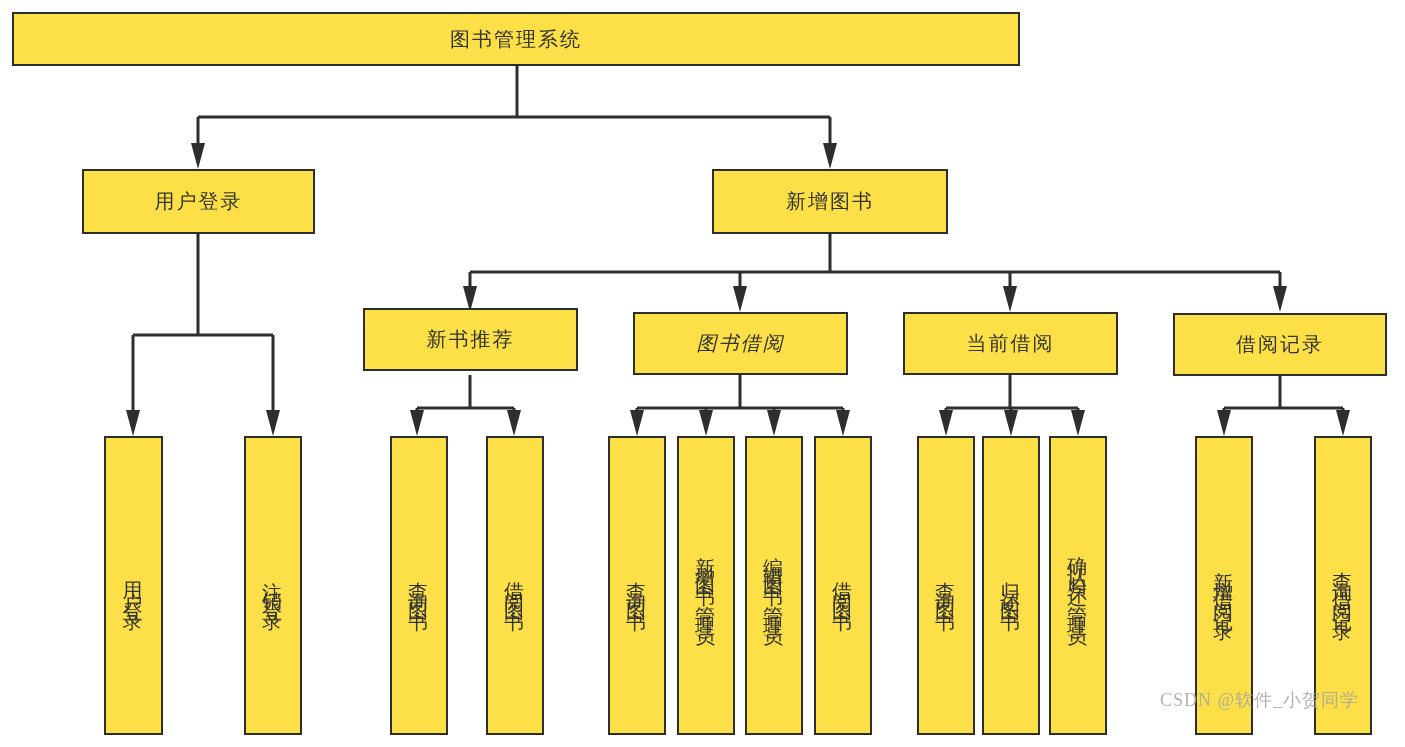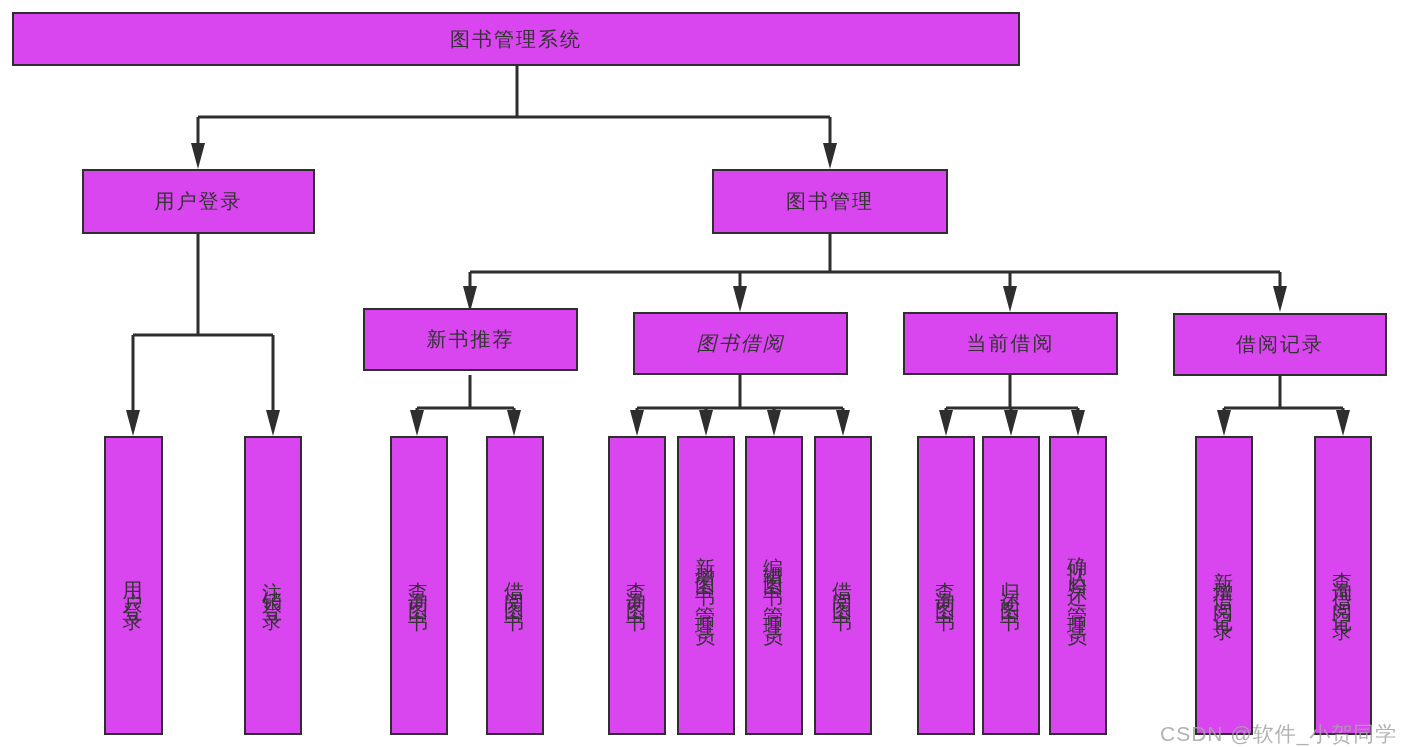--- a/index.html
+++ b/index.html
@@ -13,21 +13,21 @@
   }
   #connectors {
     position: absolute;
     left: 0; top: 0;
     width: 1405px; height: 747px;
   }
   .node {
     position: absolute;
     box-sizing: border-box;
     border: 2px solid #2e2e2e;
-    background: #d946ef;
+    background: #fde047;
     display: flex;
     align-items: center;
     justify-content: center;
     color: #333333;
   }
   .hbox {
     font-size: 20px;
     letter-spacing: 2px;
     white-space: nowrap;
   }
@@ -35,26 +35,27 @@
     writing-mode: vertical-rl;
     text-orientation: mixed;
     font-size: 20px;
     letter-spacing: 10px;
     color: #333333;
     white-space: nowrap;
   }
   .watermark {
     position: absolute;
     left: 1160px;
-    top: 720px;
-    font-size: 21px;
+    top: 688px;
+    font-size: 18px;
     color: rgba(165,165,165,0.85);
     letter-spacing: 1px;
     white-space: nowrap;
     z-index: 5;
+    font-family: Liberation Serif, serif;
   }
 </style>
 </head>
 <body>
 
 <div id="canvas">
 
   <svg id="connectors" viewBox="0 0 1405 747" xmlns="http://www.w3.org/2000/svg">
 
     <path d="M517 66 V117 M198 117 H830 M198 117 V145 M830 117 V145
@@ -72,21 +73,21 @@
              M630 410 L644 410 L637 436 Z  M699 410 L713 410 L706 436 Z
              M767 410 L781 410 L774 436 Z  M836 410 L850 410 L843 436 Z
              M939 410 L953 410 L946 436 Z  M1004 410 L1018 410 L1011 436 Z
              M1071 410 L1085 410 L1078 436 Z
              M1217 410 L1231 410 L1224 436 Z  M1336 410 L1350 410 L1343 436 Z" fill="#2e2e2e" stroke="none"></path>
   </svg>
 
   <div class="node hbox" style="left:12px; top:12px; width:1008px; height:54px;">图书管理系统</div>
 
   <div class="node hbox" style="left:82px; top:169px; width:233px; height:65px;">用户登录</div>
-  <div class="node hbox" style="left:712px; top:169px; width:236px; height:65px;">图书管理</div>
+  <div class="node hbox" style="left:712px; top:169px; width:236px; height:65px;">新增图书</div>
 
   <div class="node hbox" style="left:363px; top:308px; width:215px; height:63px;">新书推荐</div>
   <div class="node hbox" style="left:633px; top:312px; width:215px; height:63px;font-style:italic;">图书借阅</div>
   <div class="node hbox" style="left:903px; top:312px; width:215px; height:63px;font-family:Liberation Serif, serif;">当前借阅</div>
   <div class="node hbox" style="left:1173px; top:313px; width:214px; height:63px;">借阅记录</div>
 
   <div class="node vbox" style="left:104px; top:436px; width:59px; height:299px;">
     <span>用户登录</span>
   </div>
   <div class="node vbox" style="left:244px; top:436px; width:58px; height:299px;">

